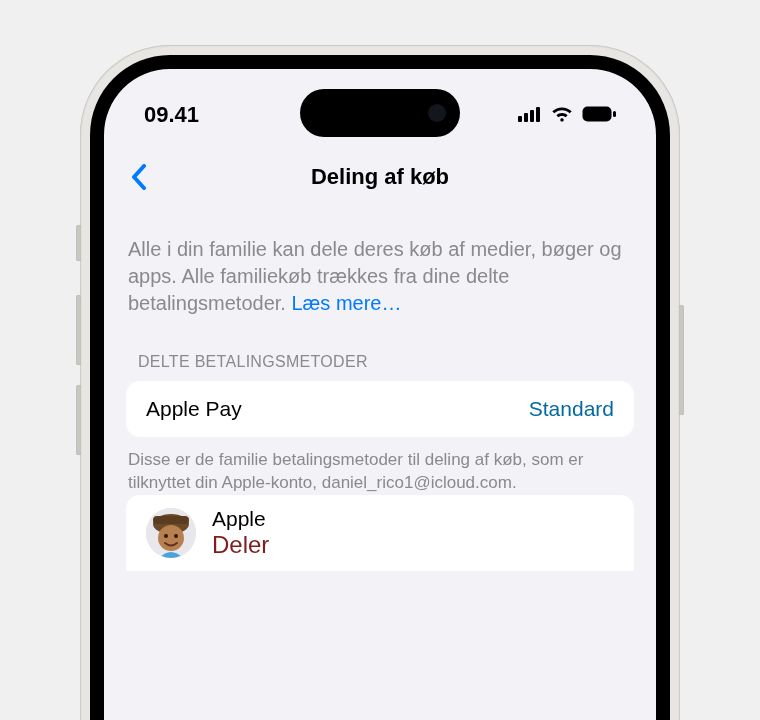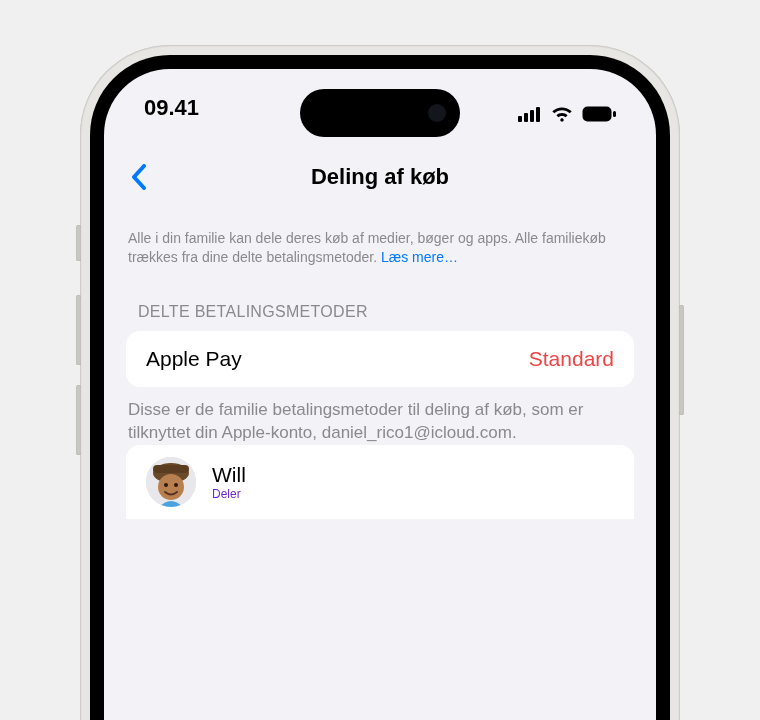--- a/index.html
+++ b/index.html
@@ -68,20 +68,21 @@
     background: #13161c;
     border-radius: 50%;
   }
   .status-bar {
     position: absolute;
     top: 26px;
     left: 0; right: 0;
     height: 40px;
     display: flex;
     justify-content: space-between;
+    align-items: center;
     padding: 0 40px;
     font-size: 22px;
     font-weight: 600;
     color: #000;
     z-index: 4;
   }
   .status-right { display: flex; align-items: center; gap: 8px; }
   .nav-bar {
     position: absolute;
     top: 80px; left: 0; right: 0;
@@ -102,45 +103,45 @@
     font-weight: 600;
     color: #000;
   }
   .content {
     position: absolute;
     top: 136px; left: 0; right: 0; bottom: 0;
     padding: 12px 22px 0 22px;
     overflow: hidden;
   }
   .intro {
-    font-size: 14px;
+    font-size: 20px;
     line-height: 1.35;
     color: #8a8a8e;
-    margin: 12px 2px 0 2px;
+    margin: 19px 2px 0 2px;
   }
   .intro a { color: #007aff; text-decoration: none; }
   .section-header {
     font-size: 16px;
     color: #8a8a8e;
     letter-spacing: 0.3px;
     margin: 36px 2px 10px 12px;
     text-transform: uppercase;
   }
   .cell {
     background: #fff;
     border-radius: 14px;
     padding: 16px 20px;
     display: flex;
     align-items: center;
     justify-content: space-between;
     font-size: 21px;
     cursor: pointer;
     gap: 46px;
   }
-  .cell .detail { color: #ef4444; text-align: center; }
+  .cell .detail { color: #0369a1; text-align: center; }
   .footer {
     font-size: 17px;
     line-height: 1.35;
     color: #8a8a8e;
     margin: 12px 2px 0 2px;
   }
   .member-cell {
     background: #fff;
     border-radius: 14px 14px 0 0;
     padding: 12px 20px;
@@ -152,21 +153,21 @@
   .avatar {
     width: 50px; height: 50px;
     border-radius: 50%;
     background: linear-gradient(#d9d9d9,#e9e9e9);
     position: relative;
     overflow: hidden;
     flex-shrink: 0;
   }
   .avatar svg { position:absolute; inset:0; }
   .member-text .name { font-size: 21px; color: #000; line-height:1.15;}
-  .member-text .status { font-size: 12px; color: #6d28d9; }
+  .member-text .status { font-size: 24px; color: #7f1d1d; }
 </style>
 </head>
 <body>
 
 <div class="phone-frame">
   <div class="side-btn sb-left1"></div>
   <div class="side-btn sb-left2"></div>
   <div class="side-btn sb-left3"></div>
   <div class="side-btn sb-right"></div>
   <div class="phone-inner">
@@ -235,21 +236,21 @@
               <ellipse cx="25" cy="16" rx="18" ry="10" fill="#6b4a2a"></ellipse>
               <rect x="7" y="8" width="36" height="8" rx="4" fill="#5a3c20"></rect>
               <circle cx="25" cy="30" r="13" fill="#b9804f"></circle>
               <circle cx="20" cy="28" r="2" fill="#2b1a0e"></circle>
               <circle cx="30" cy="28" r="2" fill="#2b1a0e"></circle>
               <path d="M19 35 q6 5 12 0" stroke="#5a3320" stroke-width="2" fill="none" stroke-linecap="round"></path>
               <path d="M13 50 q12 -12 24 0" fill="#4aa3e0"></path>
             </svg>
           </div>
           <div class="member-text">
-            <div class="name">Will</div>
+            <div class="name">Apple</div>
             <div class="status">Deler</div>
           </div>
         </div>
       </div>
 
     </div>
   </div>
 </div>
 
 </body></html>

